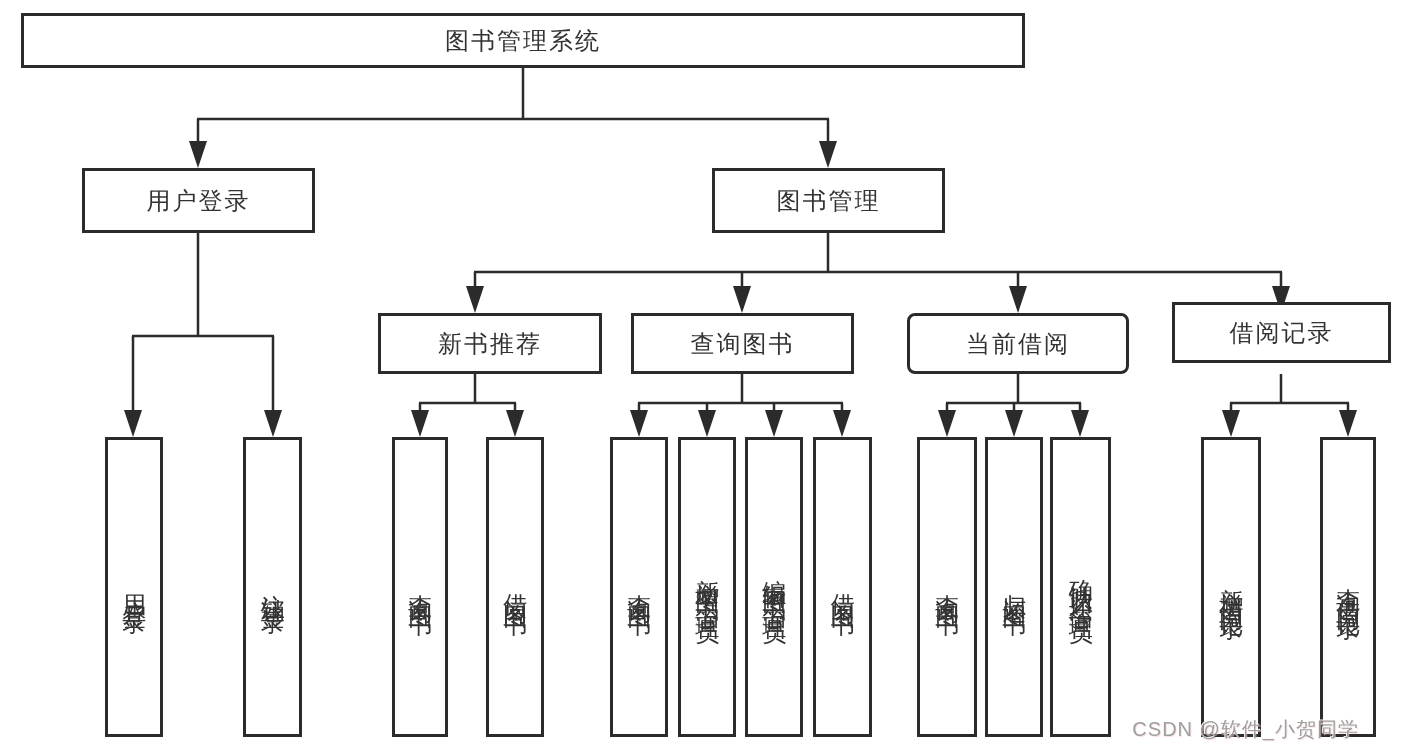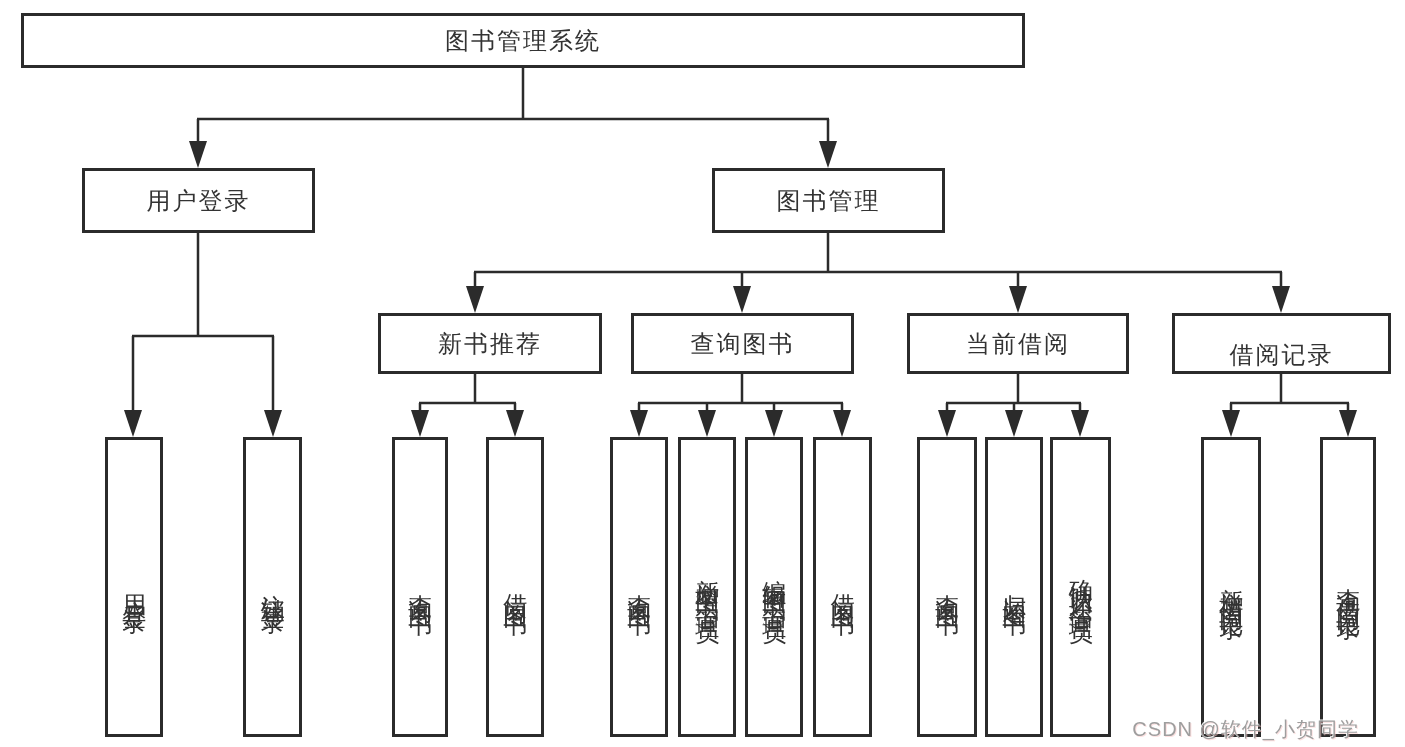--- a/index.html
+++ b/index.html
@@ -104,24 +104,24 @@
   <div class="node" style="left:712px;top:168px;width:233px;height:65px;">
     <span class="h-label">图书管理</span>
   </div>
 
   <div class="node" style="left:378px;top:313px;width:224px;height:61px;">
     <span class="h-label">新书推荐</span>
   </div>
   <div class="node" style="left:631px;top:313px;width:223px;height:61px;">
     <span class="h-label">查询图书</span>
   </div>
-  <div class="node" style="left:907px;top:313px;width:222px;height:61px;">
+  <div class="node" style="left:907px;top:313px;width:222px;height:61px;border-radius:8px;">
     <span class="h-label">当前借阅</span>
   </div>
-  <div class="node" style="left:1172px;top:313px;width:219px;height:61px;align-items:flex-end;">
+  <div class="node" style="left:1172px;top:302px;width:219px;height:61px;">
     <span class="h-label">借阅记录</span>
   </div>
 
   <div class="node" style="left:105px;top:437px;width:58px;height:300px;">
     <span class="v-label">用户登录</span>
   </div>
   <div class="node" style="left:243px;top:437px;width:59px;height:300px;">
     <span class="v-label">注销登录</span>
   </div>
 

